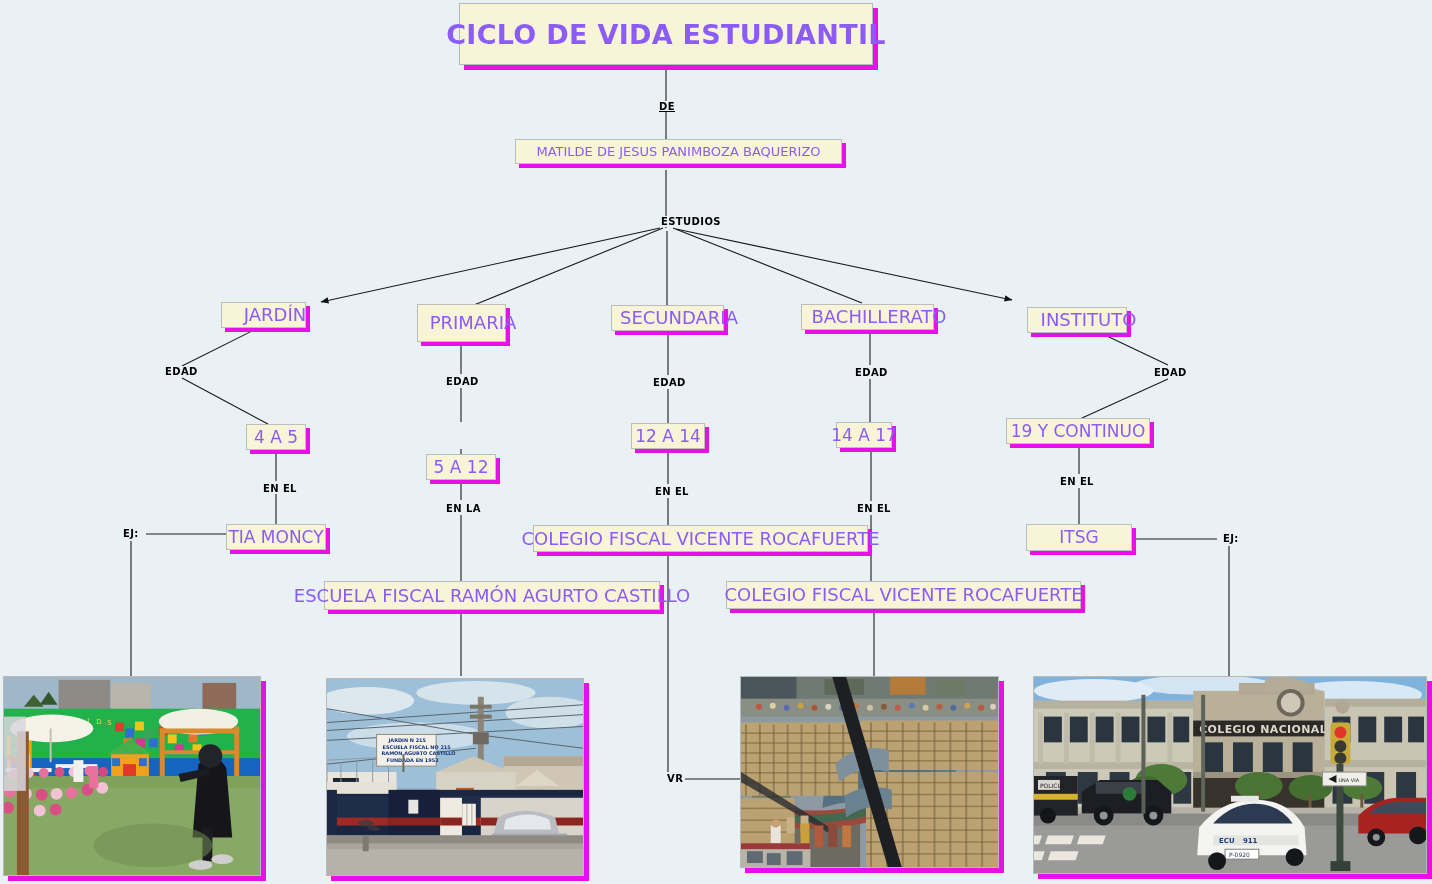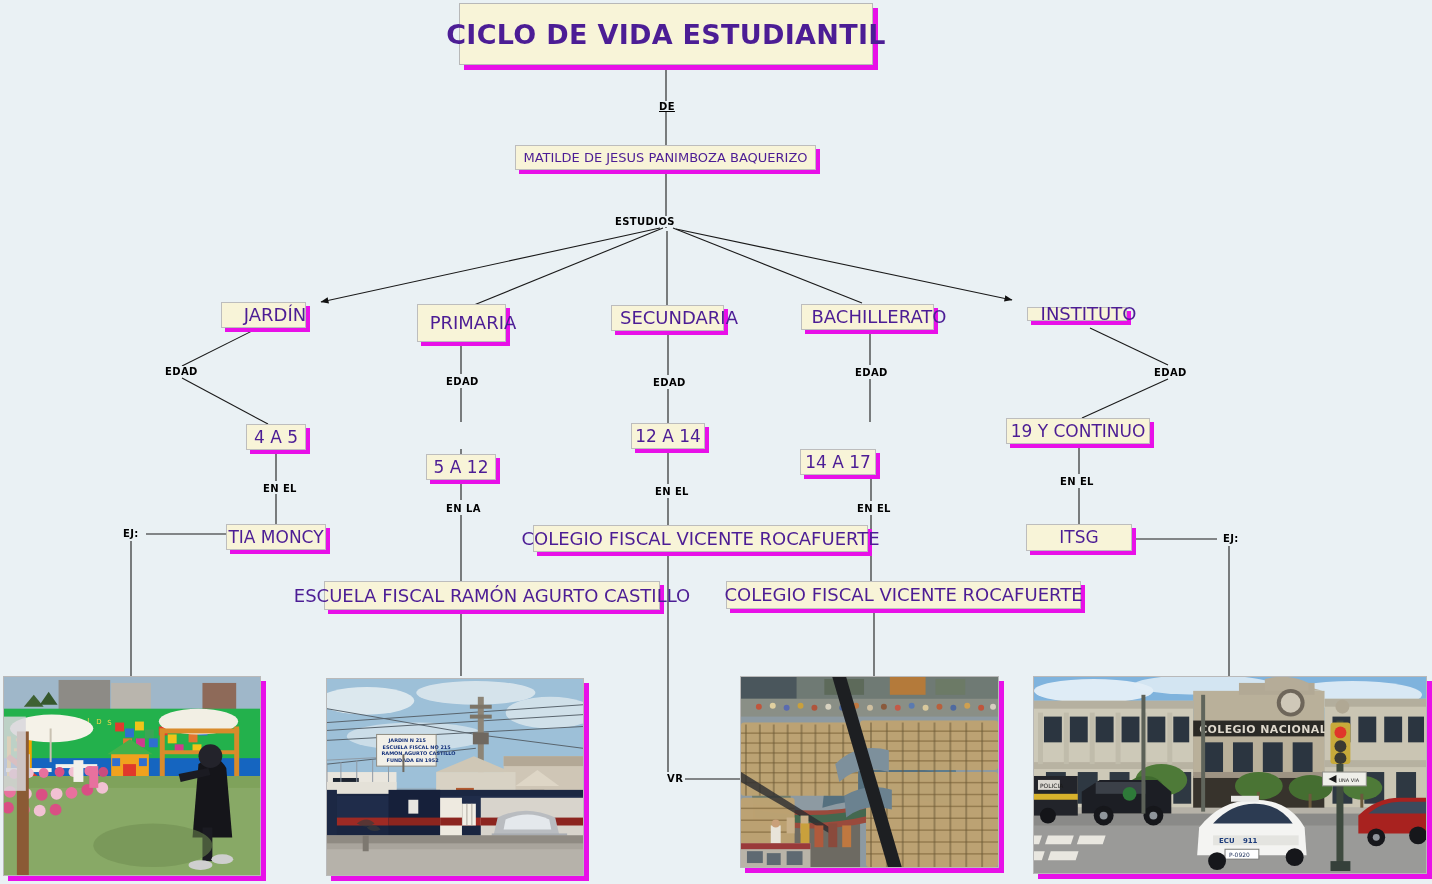--- a/index.html
+++ b/index.html
@@ -13,21 +13,21 @@
   #canvas{position:absolute;left:0;top:0;width:1432px;height:884px;}
   #edges{position:absolute;left:0;top:0;width:1432px;height:884px;pointer-events:none;}
 
   
   .node{
     position:absolute;
     box-sizing:border-box;
     background:#f8f4d8;
     border:1px solid #bdbdbd;
     box-shadow:4px 4px 0 0 #e810e8;
-    color:#4c1d95;
+    color:#8b5cf6;
     display:flex;align-items:center;justify-content:center;
     white-space:nowrap;
     line-height:1;
     padding:0 9px;
     font-weight:400;
   }
   .node.root{
     background:#f8f4d8;
     border:1px solid #b8b8b8;
     box-shadow:5px 5px 0 0 #e810e8;
@@ -130,23 +130,23 @@
 
       <line x1="1136" y1="539" x2="1217" y2="539"></line>
       <line x1="1229" y1="546" x2="1229" y2="676"></line>
     </g>
   </svg>
 
   <div class="node root" style="left:459px;top:3px;width:414px;height:62px;">CICLO DE VIDA ESTUDIANTIL</div>
 
   <div class="elabel" style="left:657px;top:101px;text-decoration:underline;">DE</div>
 
-  <div class="node lvl1" style="left:515px;top:145px;width:301px;height:25px;text-align:right;">MATILDE DE JESUS PANIMBOZA BAQUERIZO</div>
-
-  <div class="elabel" style="left:613px;top:216px;">ESTUDIOS</div>
+  <div class="node lvl1" style="left:515px;top:139px;width:327px;height:25px;text-align:right;">MATILDE DE JESUS PANIMBOZA BAQUERIZO</div>
+
+  <div class="elabel" style="left:659px;top:216px;">ESTUDIOS</div>
 
   <div class="node branch" style="left:221px;top:302px;width:85px;height:26px;">JARDÍN</div>
   <div class="elabel" style="left:163px;top:366px;">EDAD</div>
   <div class="node age" style="left:246px;top:424px;width:60px;height:26px;">4 A 5</div>
   <div class="elabel" style="left:261px;top:483px;">EN EL</div>
   <div class="node inst-sm" style="left:226px;top:524px;width:100px;height:26px;">TIA MONCY</div>
   <div class="elabel" style="left:121px;top:528px;">EJ:</div>
 
   <div class="node branch" style="left:417px;top:304px;width:89px;height:38px;">PRIMARIA</div>
   <div class="elabel" style="left:444px;top:376px;">EDAD</div>
@@ -156,25 +156,25 @@
 
   <div class="node branch" style="left:611px;top:305px;width:113px;height:26px;">SECUNDARIA</div>
   <div class="elabel" style="left:651px;top:377px;">EDAD</div>
   <div class="node age" style="left:631px;top:423px;width:74px;height:26px;">12 A 14</div>
   <div class="elabel" style="left:653px;top:486px;">EN EL</div>
   <div class="node inst-lg" style="left:501px;top:525px;width:335px;height:27px;">COLEGIO FISCAL VICENTE ROCAFUERTE</div>
   <div class="elabel" style="left:665px;top:773px;">VR</div>
 
   <div class="node branch" style="left:801px;top:304px;width:133px;height:26px;">BACHILLERATO</div>
   <div class="elabel" style="left:853px;top:367px;">EDAD</div>
-  <div class="node age" style="left:800px;top:422px;width:76px;height:26px;margin-top:27px;">14 A 17</div>
+  <div class="node age" style="left:836px;top:422px;width:56px;height:26px;">14 A 17</div>
   <div class="elabel" style="left:855px;top:503px;">EN EL</div>
   <div class="node inst-lg" style="left:694px;top:581px;width:355px;height:28px;">COLEGIO FISCAL VICENTE ROCAFUERTE</div>
 
-  <div class="node branch" style="left:1027px;top:307px;width:100px;height:14px;">INSTITUTO</div>
+  <div class="node branch" style="left:1027px;top:307px;width:100px;height:26px;">INSTITUTO</div>
   <div class="elabel" style="left:1152px;top:367px;">EDAD</div>
   <div class="node age" style="left:1006px;top:418px;width:144px;height:26px;">19 Y CONTINUO</div>
   <div class="elabel" style="left:1058px;top:476px;">EN  EL</div>
   <div class="node inst-sm" style="left:1026px;top:524px;width:106px;height:27px;">ITSG</div>
   <div class="elabel" style="left:1221px;top:533px;">EJ:</div>
 
   <div class="photo" style="left:3px;top:676px;width:258px;height:200px;">
     <svg viewBox="0 0 258 200" preserveAspectRatio="none">
       <rect x="0" y="0" width="258" height="200" fill="#8fae6a"></rect>
       <rect x="0" y="0" width="258" height="40" fill="#9fb7c9"></rect>

